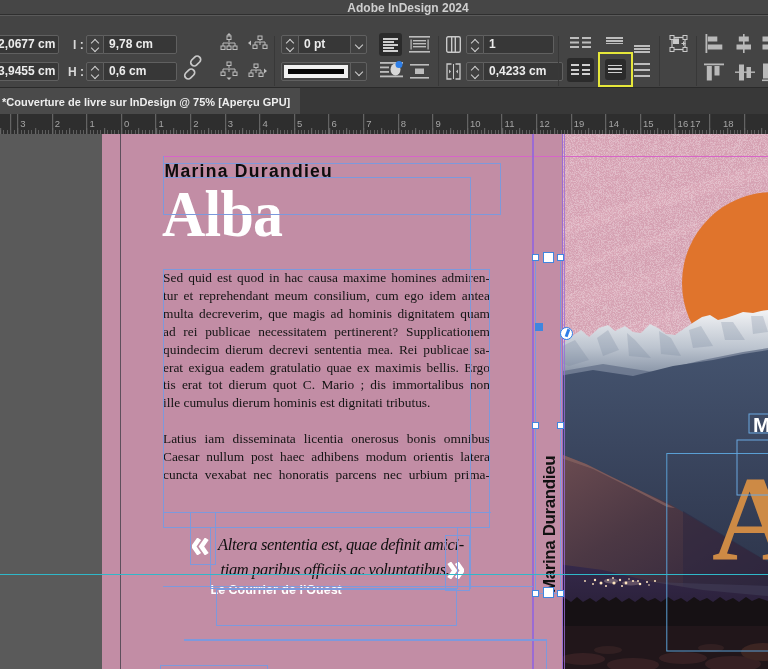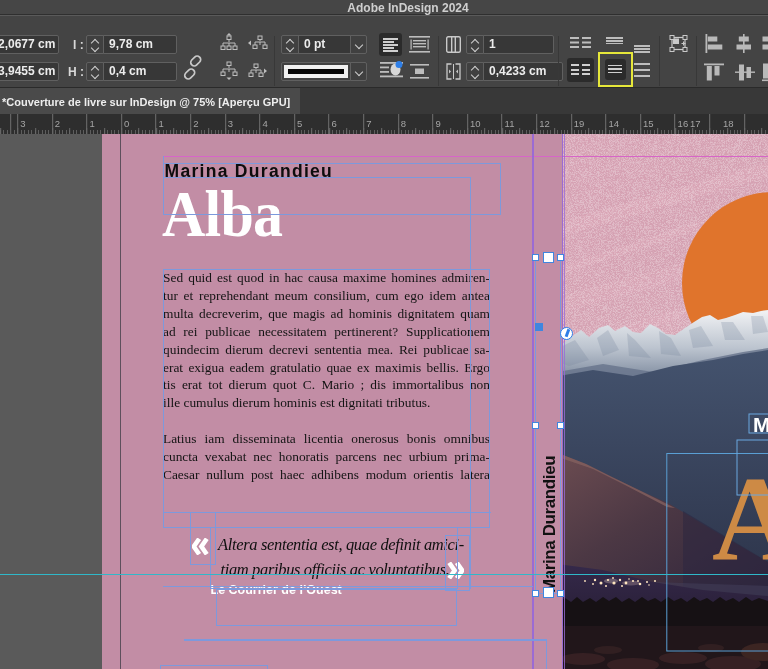--- a/index.html
+++ b/index.html
@@ -93,21 +93,21 @@
     <div class="lbl" style="left:68px; top:49px;">H :</div>
     <div class="stp" style="left:86px; top:19px;">
         <div class="chev up" style="left:5px;top:4px;"></div>
         <div class="chev dn" style="left:5px;top:9px;"></div>
       </div>
     <div class="fld" style="left:103px; top:19px; width:74px; border-radius:0 2px 2px 0;">9,78 cm</div>
     <div class="stp" style="left:86px; top:46px;">
         <div class="chev up" style="left:5px;top:4px;"></div>
         <div class="chev dn" style="left:5px;top:9px;"></div>
       </div>
-    <div class="fld" style="left:103px; top:46px; width:74px; border-radius:0 2px 2px 0;">0,4 cm</div>
+    <div class="fld" style="left:103px; top:46px; width:74px; border-radius:0 2px 2px 0;">0,6 cm</div>
     <svg class="abs" style="left:182px; top:38px;" width="22" height="28" viewBox="0 0 22 28">
       <g stroke="#c9c9c9" stroke-width="1.7" fill="none">
         <rect x="10.2" y="1.5" width="7" height="11" rx="3.4" transform="rotate(45 13.7 7)"></rect>
         <rect x="4.2" y="14.5" width="7" height="11" rx="3.4" transform="rotate(45 7.7 20)"></rect>
       </g>
     </svg>
 
     <svg class="abs" style="left:219px; top:17px;" width="20" height="19" viewBox="0 0 20 19">
       <g stroke="#bdbdbd" stroke-width="1" fill="none">
         <path d="M10 6 V 9 M4 13 V 10 H 16 V 13 M10 10 V 13"></path>
@@ -457,22 +457,22 @@
       <div class="jl">Sed quid est quod in hac causa maxime homines admiren-</div>
       <div class="jl">tur et reprehendant meum consilium, cum ego idem antea</div>
       <div class="jl">multa decreverim, que magis ad hominis dignitatem quam</div>
       <div class="jl">ad rei publicae necessitatem pertinerent? Supplicationem</div>
       <div class="jl">quindecim dierum decrevi sententia mea. Rei publicae sa-</div>
       <div class="jl">erat exigua eadem gratulatio quae ex maximis bellis. Ergo</div>
       <div class="jl">tis erat tot dierum quot C. Mario ; dis immortalibus non</div>
       <div>ille cumulus dierum hominis est dignitati tributus.</div>
       <div style="height:17.9px"></div>
       <div class="jl">Latius iam disseminata licentia onerosus bonis omnibus</div>
+      <div class="jl">Caesar nullum post haec adhibens modum orientis latera</div>
       <div class="jl">cuncta vexabat nec honoratis parcens nec urbium prima-</div>
-      <div class="jl">Caesar nullum post haec adhibens modum orientis latera</div>
     </div>
 
     <div class="ql" style="left:341px; top:401px;">Altera sententia est, quae definit amici-</div>
     <div class="ql" style="left:335px; top:425.5px;">tiam paribus officiis ac voluntatibus.</div>
     <svg class="abs" style="left:192px; top:403.5px;" width="17" height="17" viewBox="0 0 17 17">
       <g stroke="#ffffff" stroke-width="4.6" fill="none">
         <path d="M 7.2 0.8 L 1.8 8.5 L 7.2 16.2"></path>
         <path d="M 14.8 0.8 L 9.4 8.5 L 14.8 16.2"></path>
       </g>
     </svg>

